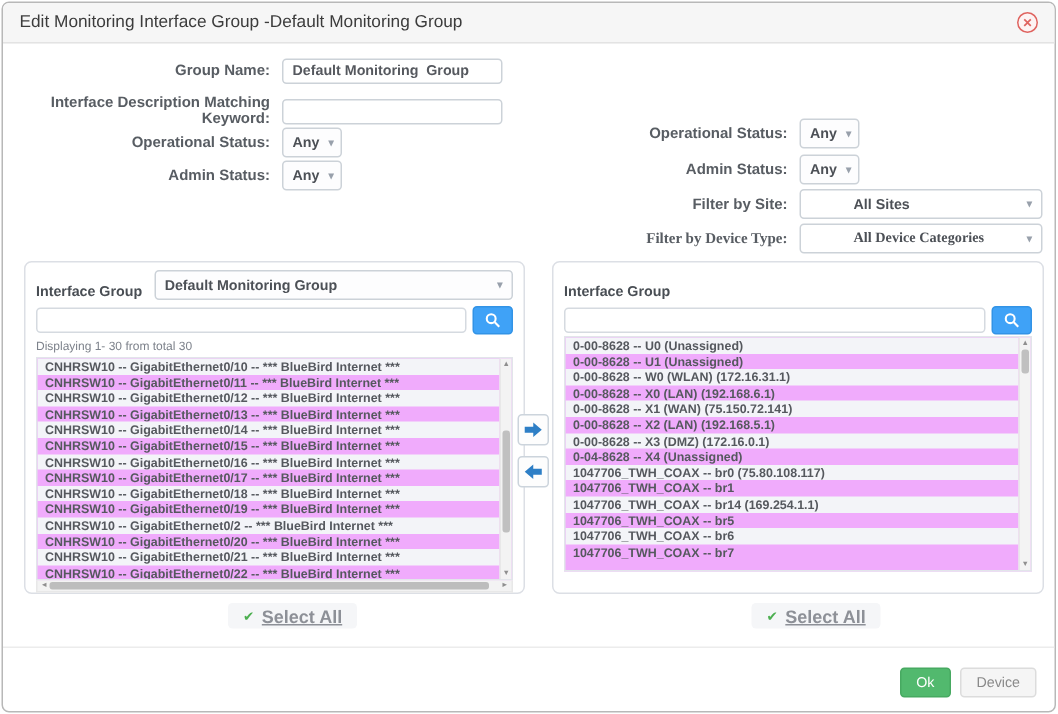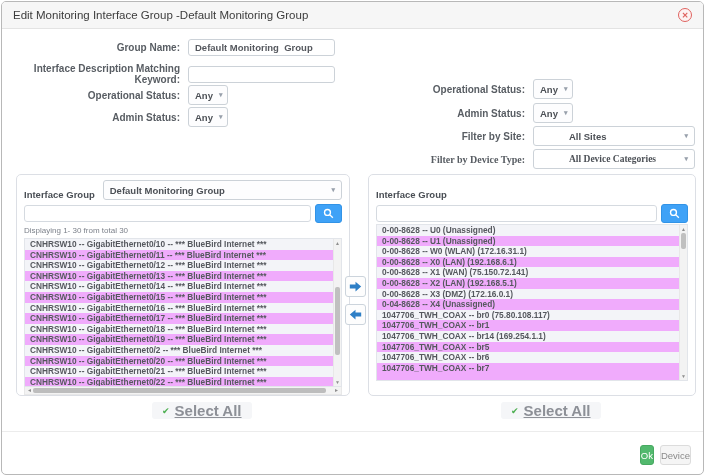--- a/index.html
+++ b/index.html
@@ -81,26 +81,26 @@
   .tbtn { width:21px; height:21px; background:#fdfdfd; border:1px solid #ccd4dc;
           border-radius:3px; display:flex; align-items:center; justify-content:center;
           cursor:pointer; margin-bottom:7px; padding:0; }
 
   
   .select-all { position:absolute; top:400px; height:17px; display:flex; align-items:center;
                 gap:5px; background:#f5f6f8; border:none; border-radius:3px; padding:0 10px;
                 cursor:pointer; }
   .select-all.l { left:150px; } .select-all.r { left:499px; }
   .check-icon { color:#4caf50; font-size:9px; }
-  .select-all-label { font-size:15px; font-weight:bold; color:#8d9097; text-decoration:underline; }
+  .select-all-label { font-size:12px; font-weight:bold; color:#8d9097; text-decoration:underline; }
 
   
   .footer { position:absolute; left:0; right:0; bottom:0; height:43px; border-top:1px solid #ececec;
             display:flex; align-items:center; justify-content:flex-end; gap:6px; padding:4px 12px 0 0; }
-  .btn { height:20px; border-radius:3px; font-size:9.5px; cursor:pointer; padding:0 0;
+  .btn { height:20px; border-radius:3px; font-size:9.5px; cursor:pointer; padding:0 10px;
          font-family:"Liberation Sans",sans-serif; }
   .btn.ok { background:#52b96e; border:1px solid #47a961; color:#fff; }
   .btn.cancel { background:#f5f5f5; border:1px solid #dcdcdc; color:#8a8a8a; }
 </style>
 </head>
 <body>
 
 <div class="dialog">
 
   <div class="hdr">

